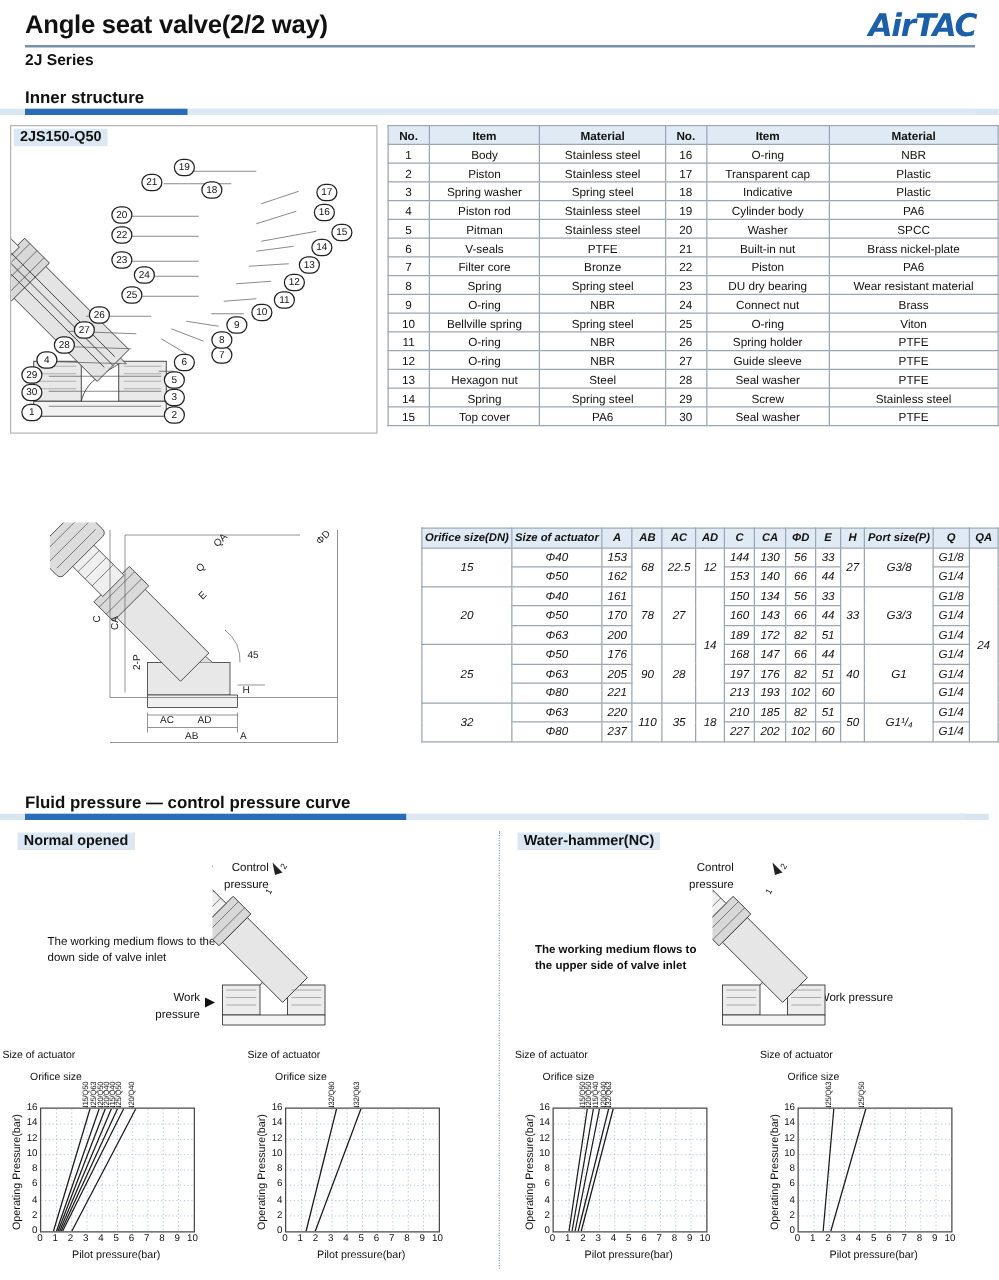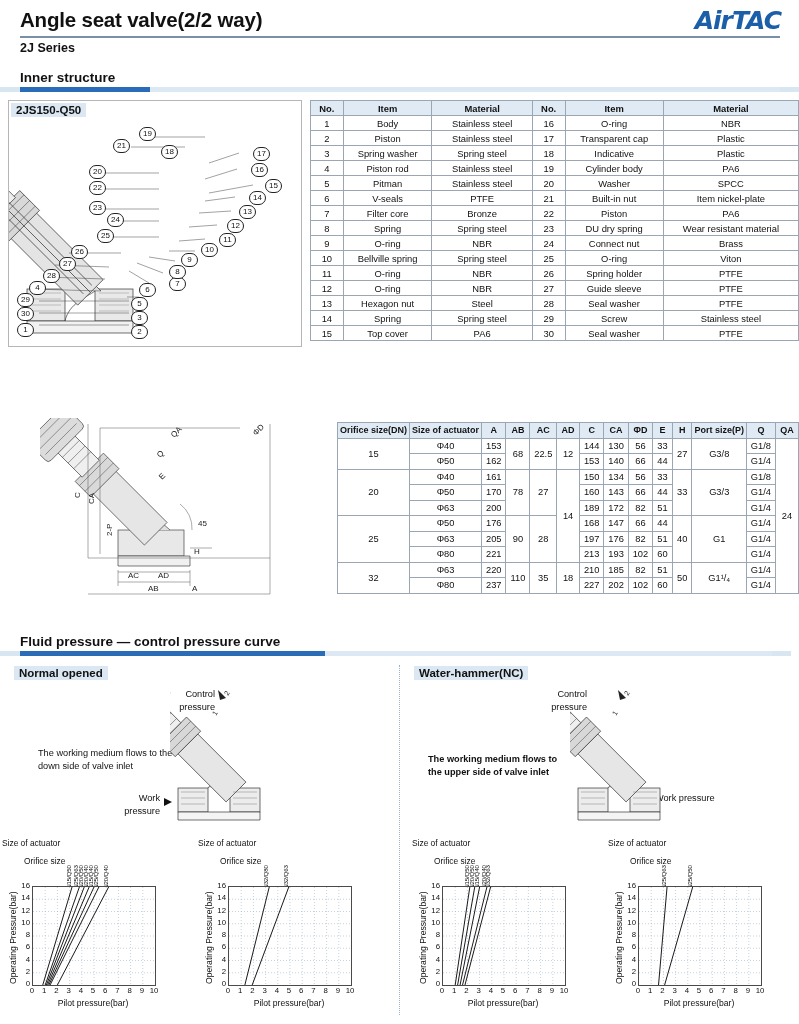--- a/index.html
+++ b/index.html
@@ -34,21 +34,21 @@
   .ptable{font-size:9.4px;width:489px;}
   .ptable th,.ptable td{border:1px solid #9aa6b2;text-align:center;height:14px;padding:0 2px;line-height:13px;white-space:nowrap;}
   .ptable th{background:#dfeaf5;font-weight:bold;}
   .ptable td.no{width:26px;}
   .ptable td.item{width:79px;}
   .ptable td.mat{width:90px;}
   .ptable td.no2{width:26px;}
   .ptable td.item2{width:88px;}
   .ptable td.mat2{width:123px;}
 
-  .dtable{font-size:9.3px;}
+  .dtable{font-size:9.3px;font-style:italic;}
   .dtable th,.dtable td{border:1px solid #9aa6b2;text-align:center;padding:0 2px;height:14.5px;line-height:12px;white-space:nowrap;}
   .dtable th{background:#dfeaf5;font-weight:bold;font-size:9px;line-height:10px;}
 
   
   .draw{position:absolute;}
   .bubble{position:absolute;width:15px;height:12px;border:1px solid #222;border-radius:8px;
           background:#fff;font-size:8px;line-height:11px;text-align:center;color:#111;}
   .frame{position:absolute;border:1px solid #b6b6b6;}
 
   
@@ -243,36 +243,36 @@
             <td class="no2">20</td>
             <td class="item2">Washer</td>
             <td class="mat2">SPCC</td>
           </tr>
           <tr>
             <td class="no">6</td>
             <td class="item">V-seals</td>
             <td class="mat">PTFE</td>
             <td class="no2">21</td>
             <td class="item2">Built-in nut</td>
-            <td class="mat2">Item nickel-plate</td>
+            <td class="mat2">Brass nickel-plate</td>
           </tr>
           <tr>
             <td class="no">7</td>
             <td class="item">Filter core</td>
             <td class="mat">Bronze</td>
             <td class="no2">22</td>
             <td class="item2">Piston</td>
             <td class="mat2">PA6</td>
           </tr>
           <tr>
             <td class="no">8</td>
             <td class="item">Spring</td>
             <td class="mat">Spring steel</td>
             <td class="no2">23</td>
-            <td class="item2">DU dry spring</td>
+            <td class="item2">DU dry bearing</td>
             <td class="mat2">Wear resistant material</td>
           </tr>
           <tr>
             <td class="no">9</td>
             <td class="item">O-ring</td>
             <td class="mat">NBR</td>
             <td class="no2">24</td>
             <td class="item2">Connect nut</td>
             <td class="mat2">Brass</td>
           </tr>

